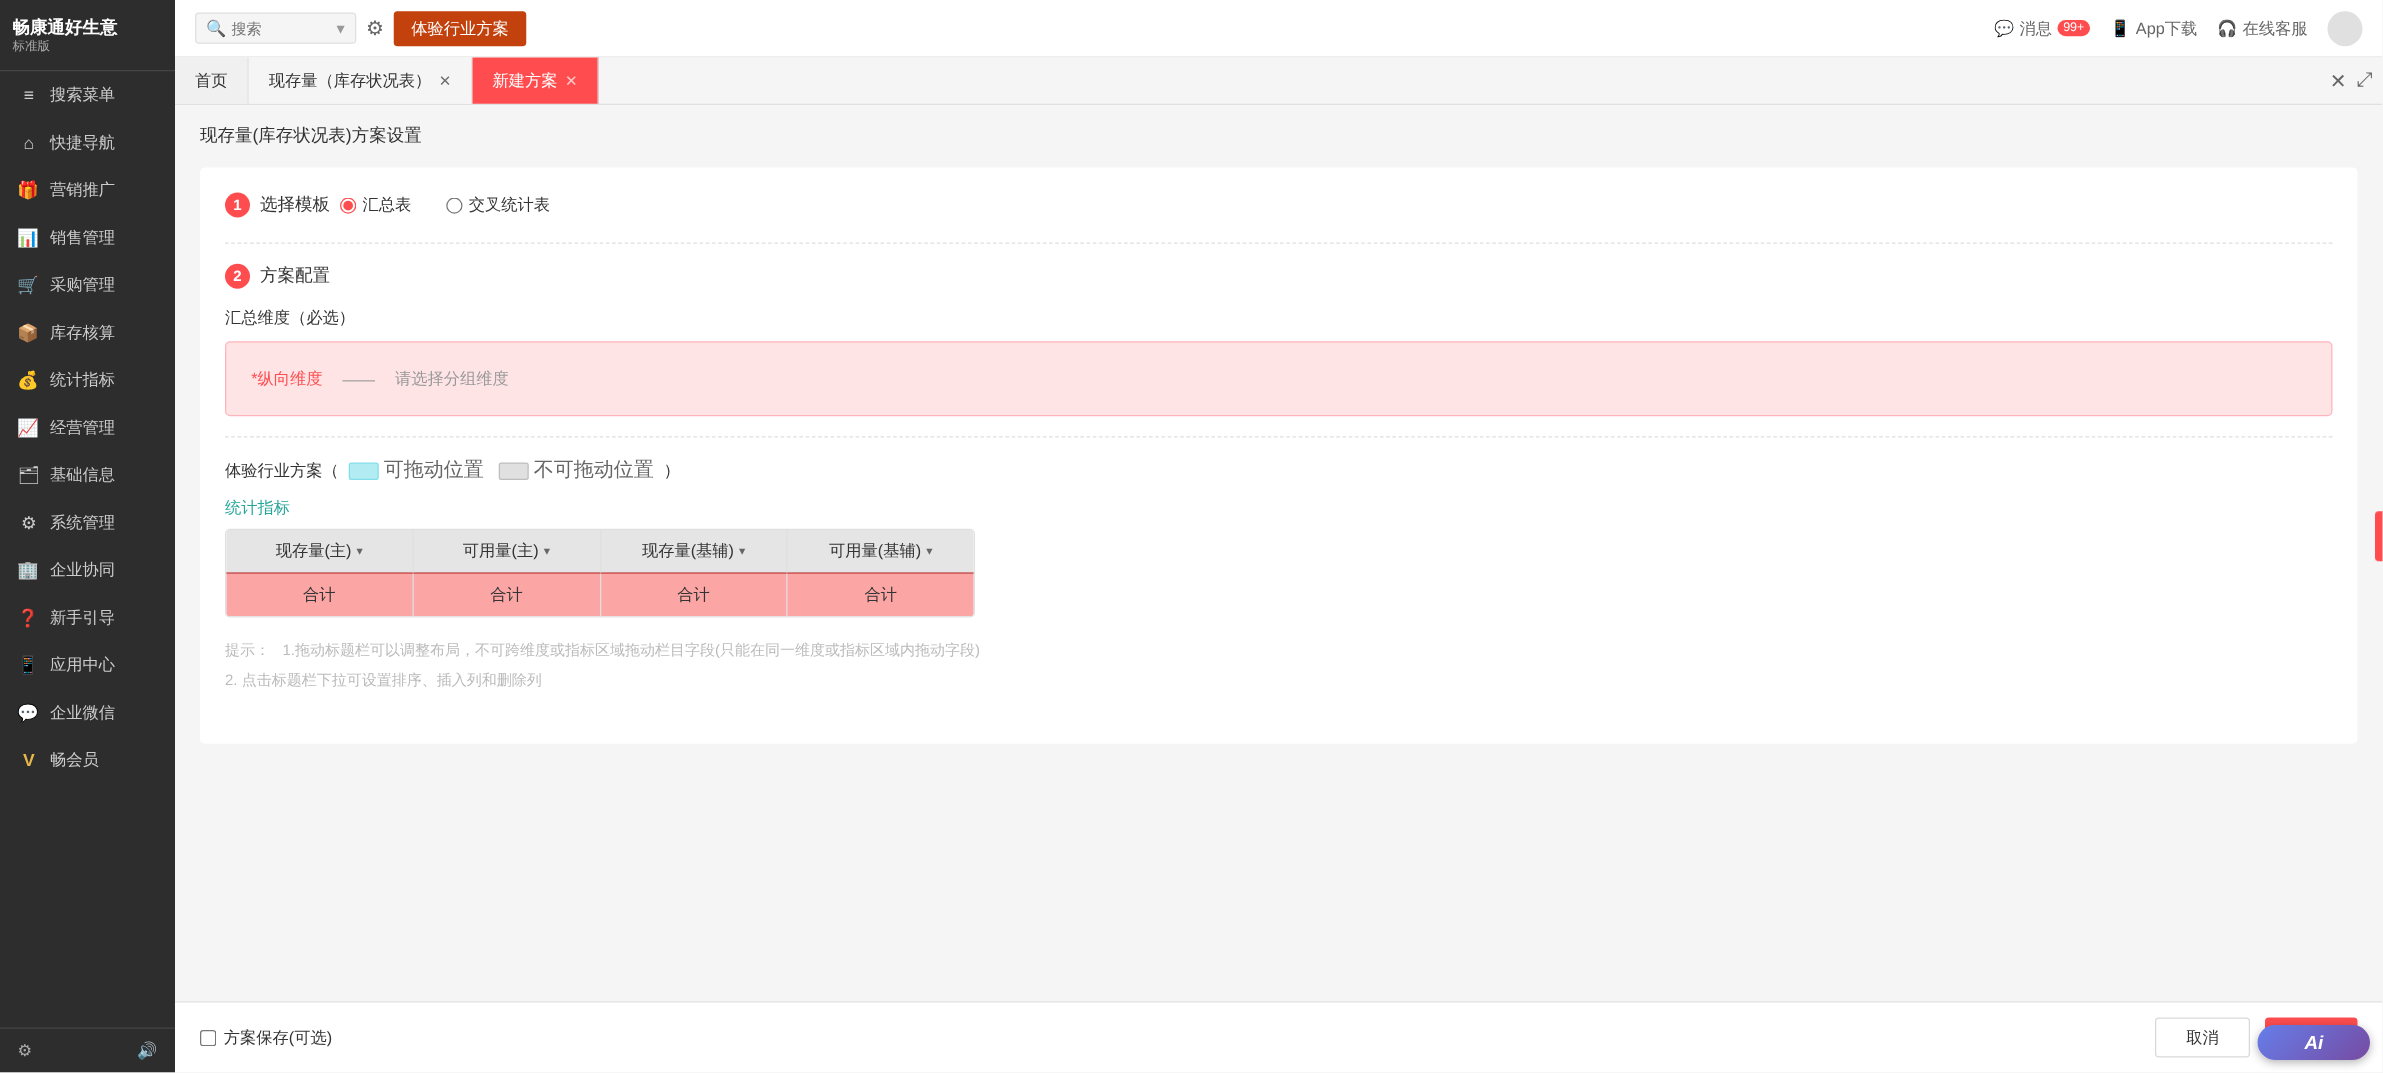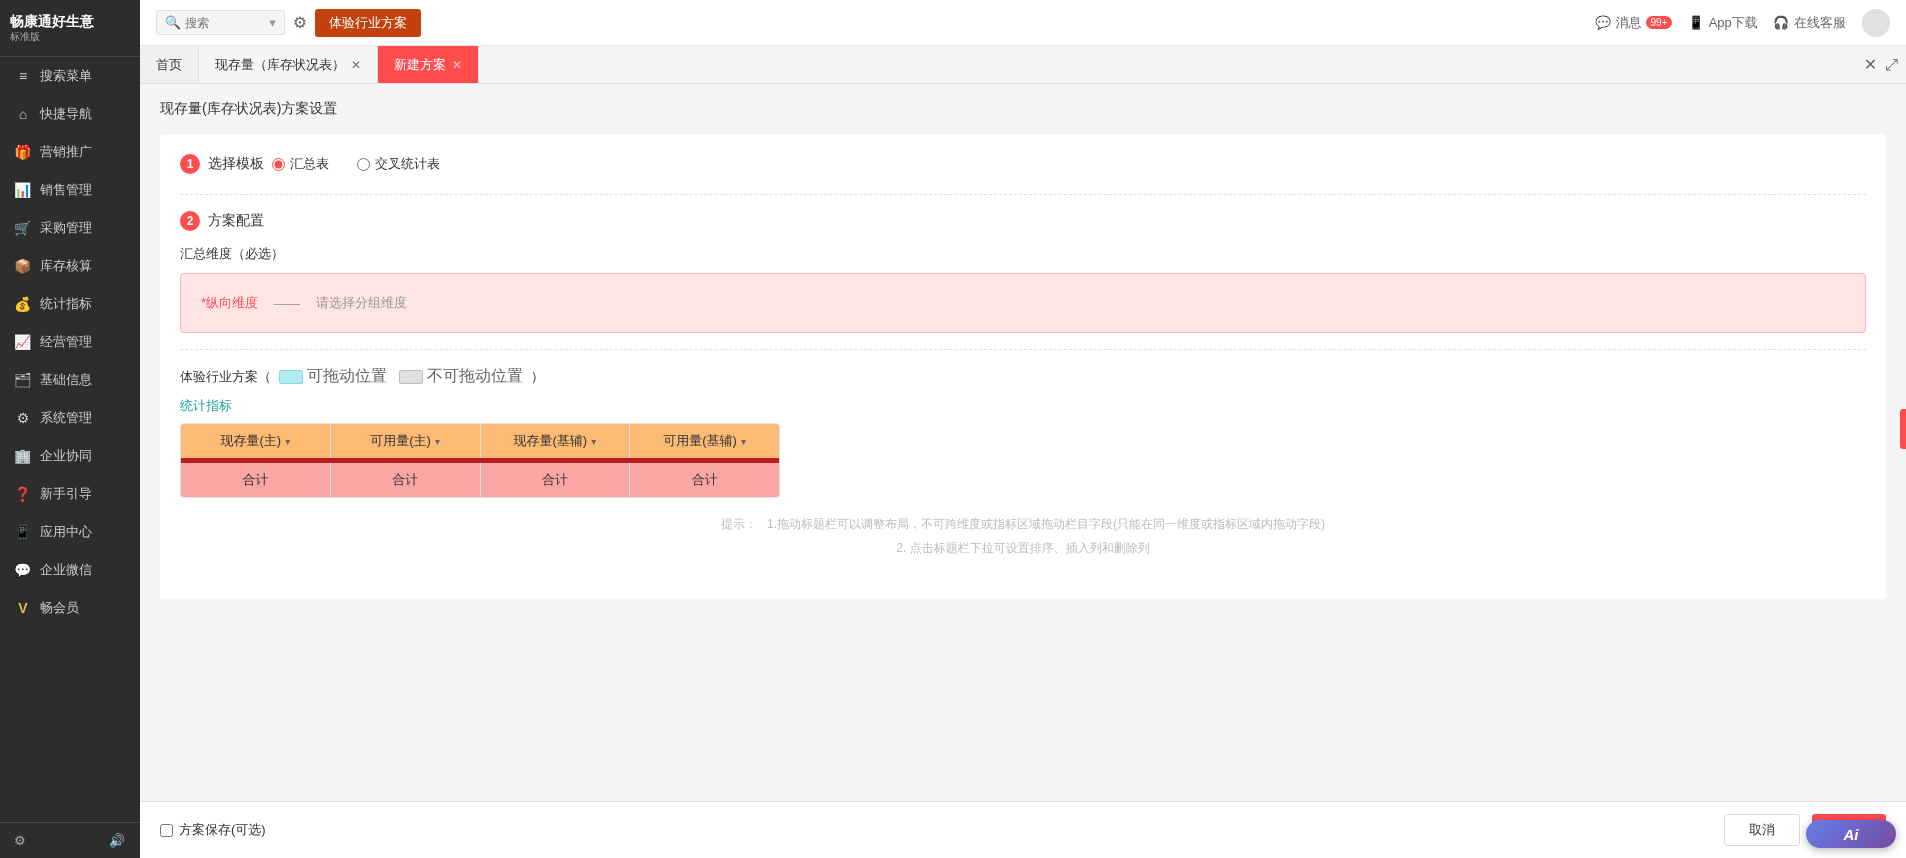--- a/index.html
+++ b/index.html
@@ -340,22 +340,22 @@
       margin-bottom: 8px;
     }
     .stats-table {
       border: 1px solid #e0e0e0;
       border-radius: 4px;
       overflow: hidden;
       width: 600px;
     }
     .stats-table-header {
       display: flex;
-      background: #fdba74;
-      border-bottom: 5px solid #b91c1c;
+      background: #e5e5e5;
+      border-bottom: 1px solid #b91c1c;
     }
     .stats-col {
       flex: 1;
       padding: 8px 12px;
       display: flex;
       align-items: center;
       justify-content: center;
       gap: 4px;
       font-size: 13px;
       color: #333;
@@ -378,21 +378,21 @@
     }
     .stats-cell:last-child { border-right: none; }
 
     
     .tips-section {
       margin-top: 16px;
       color: #bbb;
       font-size: 12px;
       line-height: 1.8;
     }
-    .tips-section .tip-line { margin-bottom: 2px; text-align: center; }
+    .tips-section .tip-line { margin-bottom: 2px; }
 
     
     .bottom-bar {
       background: #fff;
       border-top: 1px solid #e0e0e0;
       padding: 12px 20px;
       display: flex;
       align-items: center;
       justify-content: space-between;
     }

